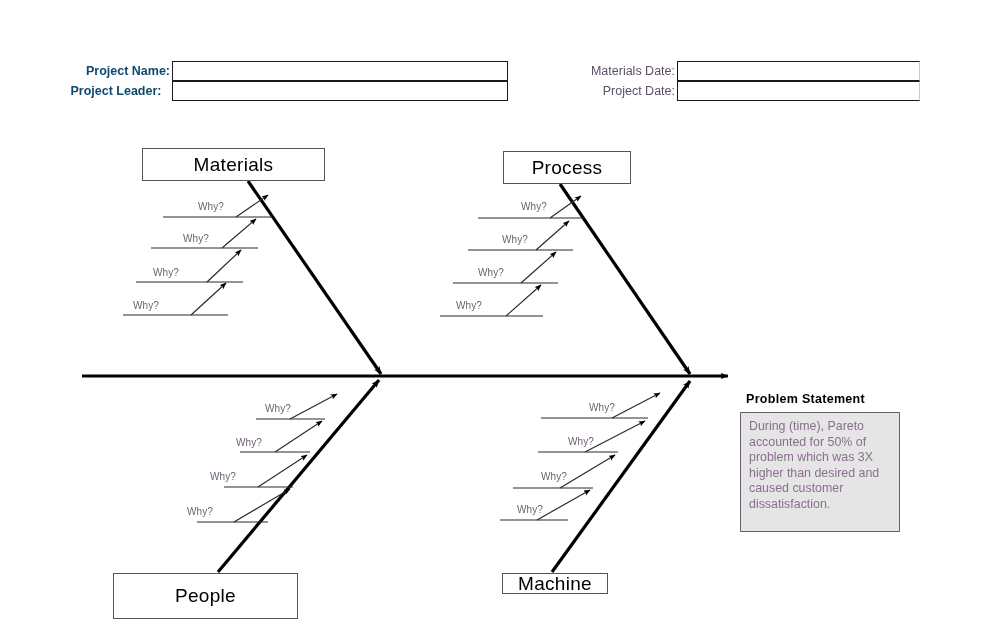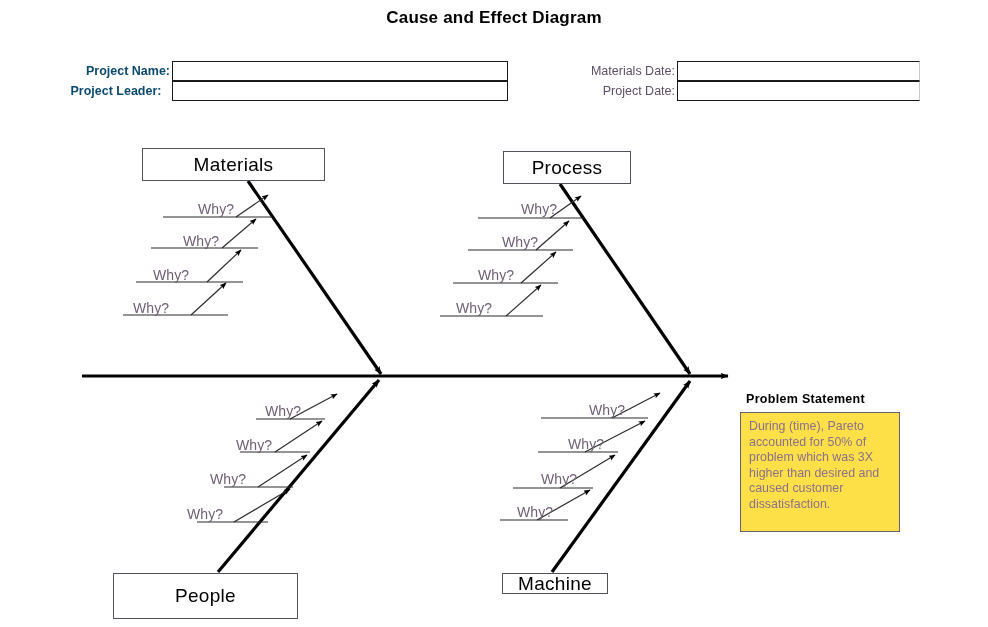--- a/index.html
+++ b/index.html
@@ -75,52 +75,51 @@
     justify-content: center;
     font-size: 19px;
     font-weight: normal;
     color: #000000;
     letter-spacing: 0.3px;
   }
 
   
   .why {
     position: absolute;
-    font-size: 14px;
+    font-size: 10px;
     color: #6e5f72;
     white-space: nowrap;
     letter-spacing: 0.1px;
   }
 
   
   .ps-heading {
     position: absolute;
     font-size: 12.5px;
     font-weight: bold;
     color: #000000;
     white-space: nowrap;
     letter-spacing: 0.3px;
   }
   .ps-box {
     position: absolute;
     border: 1px solid #6a5f6e;
-    background: #fde047;
+    background: #e5e5e5;
     box-sizing: border-box;
     padding: 6px 7px 6px 8px;
     font-size: 12.4px;
     line-height: 15.6px;
     color: #8a6f8e;
   }
 </style>
 </head>
 <body>
 
 <div id="page">
 
-  <div class="title">Cause and Effect Diagram</div>
 
   <div class="field-label" style="left:50px; top:64px; width:120px;">Project Name:</div>
   <input class="field-box" style="left: 172px; top: 61px; width: 336px; height: 20px; padding: 0px 4px; font-family: &quot;Liberation Sans&quot;, sans-serif; font-size: 12px;" type="text" placeholder="">
 
   <div class="field-label" style="left:56px; top:84px; width:120px;text-align:center;">Project Leader:</div>
   <input class="field-box" style="left: 172px; top: 81px; width: 336px; height: 20px; padding: 0px 4px; font-family: &quot;Liberation Sans&quot;, sans-serif; font-size: 12px;" type="text" placeholder="">
 
   <div class="field-label light" style="left:560px; top:64px; width:115px;">Materials Date:</div>
   <input class="field-box open-right" style="left: 677px; top: 61px; width: 243px; height: 20px; padding: 0px 4px; font-family: &quot;Liberation Sans&quot;, sans-serif; font-size: 12px;" type="text" placeholder="">
 

